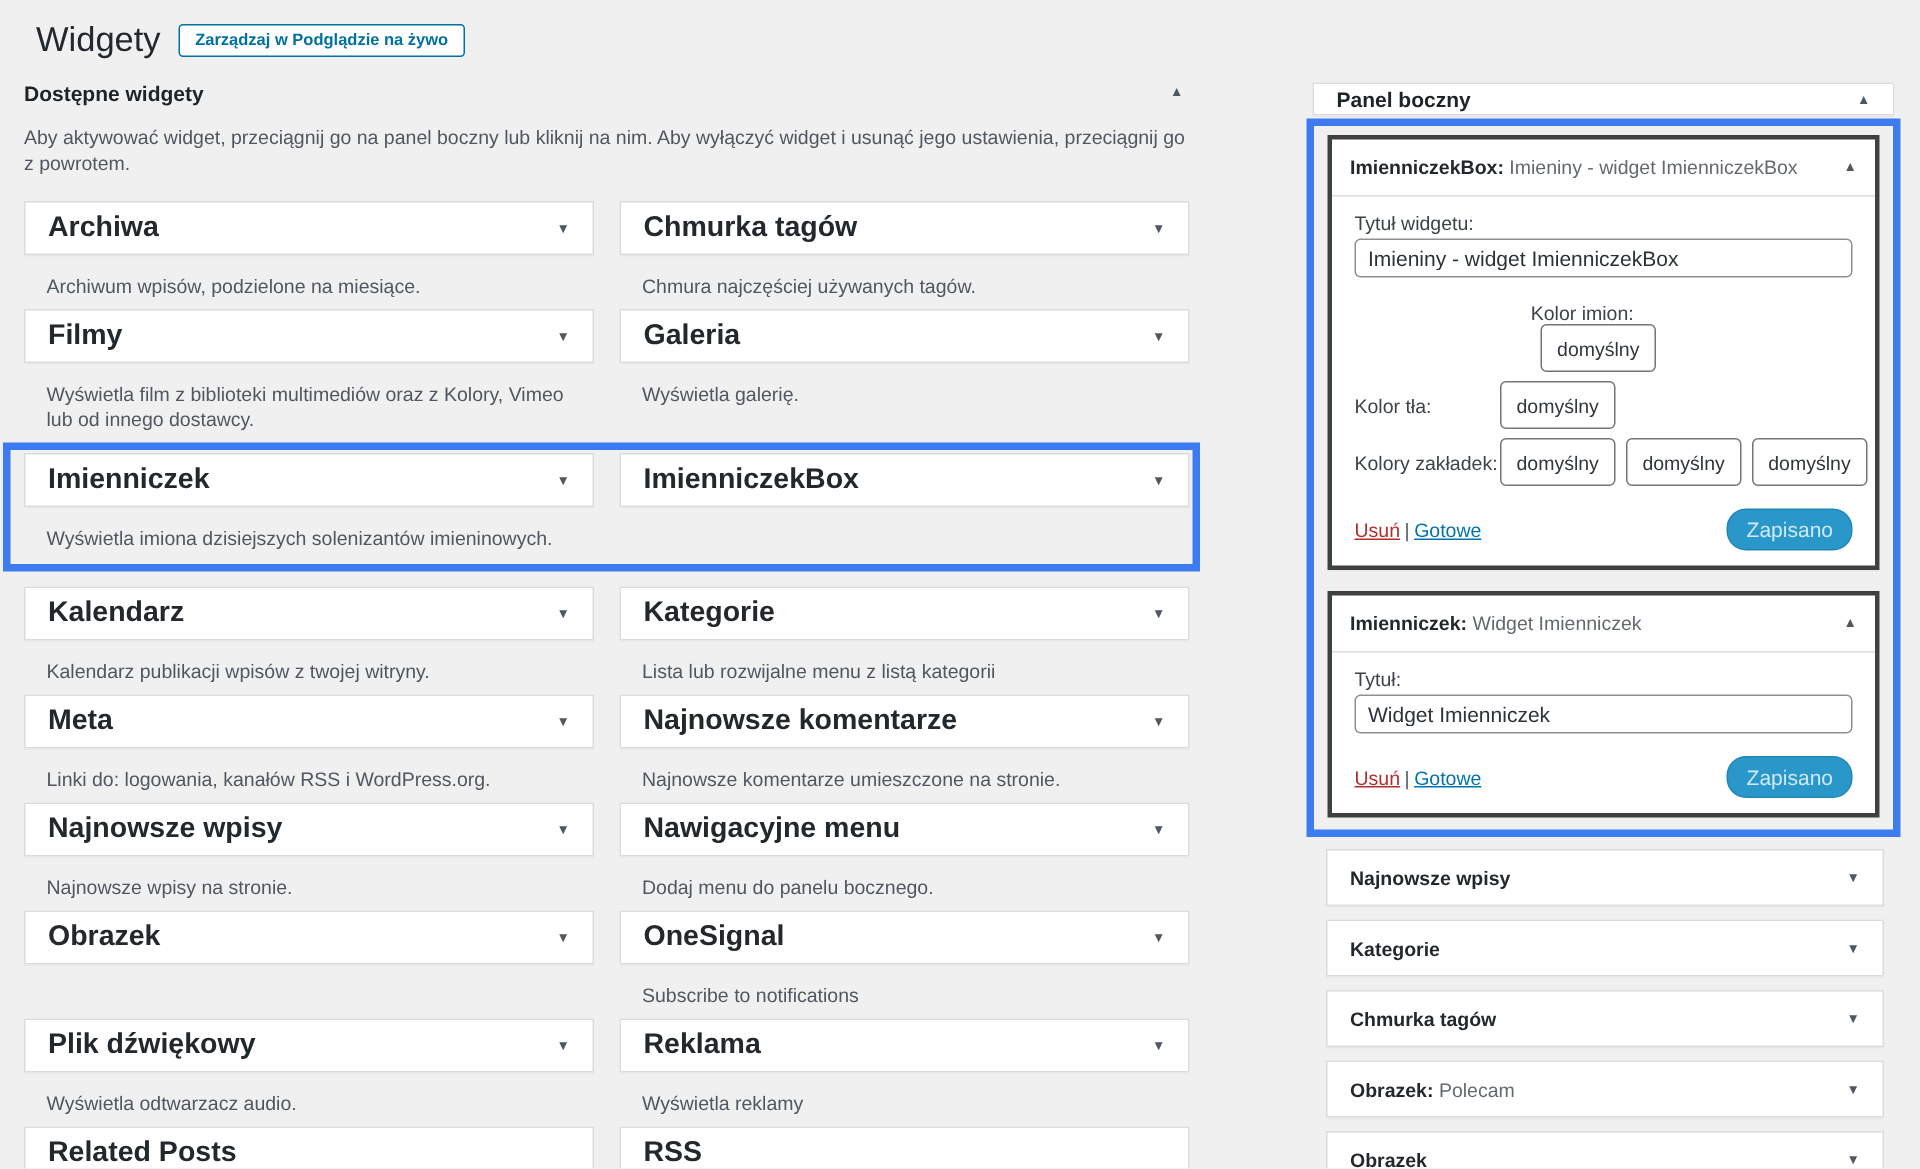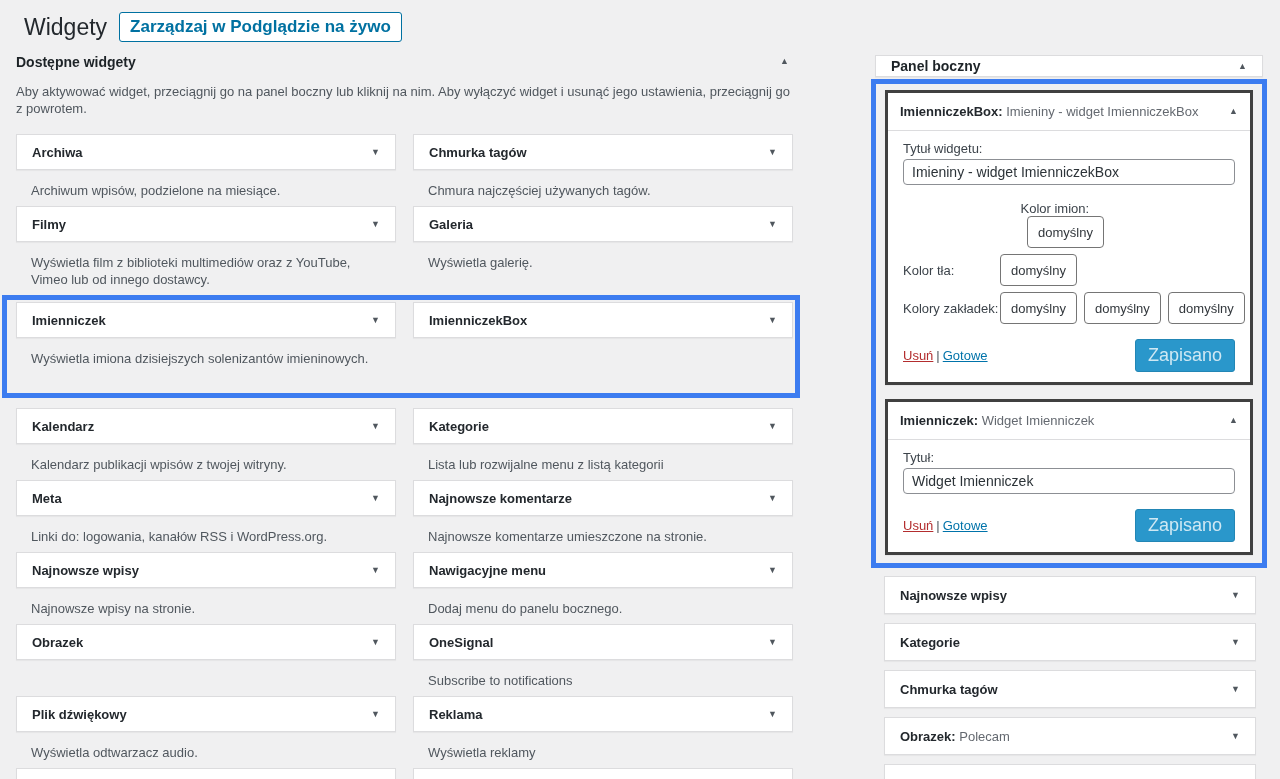--- a/index.html
+++ b/index.html
@@ -19,21 +19,21 @@
   
   .page-header {
     position:absolute; top:12px; left:24px;
     display:flex; align-items:center; gap:12px;
   }
   .page-header h1 {
     margin:0; font-size:23px; font-weight:500; color:#23282d; line-height:29px;
   }
   .btn-live {
     background:#fff; border:1px solid #0071a1; border-radius:3px;
-    color:#0071a1; font-weight:700; font-size:17px;
+    color:#0071a1; font-weight:700; font-size:11px;
     padding:4px 10px; cursor:pointer;
     font-family:"Liberation Sans", sans-serif;
   }
 
   
   .available {
     position:absolute; left:16px; top:54px; width:776px;
   }
   .avail-head { position:relative; }
   .avail-head h2 { margin:0; font-size:14px; font-weight:700; color:#1d2327; }
@@ -42,30 +42,30 @@
     font-size:9px; color:#50575e; cursor:pointer; line-height:1;
     user-select:none;
   }
   .avail-desc {
     margin:13px 0 17px; font-size:13px; line-height:17px; color:#50575e;
   }
   .row { display:flex; gap:17px; margin:0 0 7px 0; }
   .row.hl {
     border:5px solid #3c7cf0;
     margin:2px -8px 10px -14px;
-    padding:2px 3px 26px 9px;
+    padding:2px 3px 9px 9px;
   }
   .cell { width:380px; flex:0 0 380px; }
   .wcard {
     background:#fff; border:1px solid #dcdcde;
     box-shadow:0 1px 1px rgba(0,0,0,0.04);
     height:36px; display:flex; align-items:center; justify-content:space-between;
     padding:0 15px; cursor:pointer;
   }
-  .wtitle { font-size:13px; font-weight:700; color:#23282d; }
+  .wtitle { font-size:19px; font-weight:700; color:#23282d; }
   .wdesc {
     margin:12px 0 0 15px; font-size:13px; line-height:17px; color:#50575e;
     width:352px;
   }
 
   
   .sidebar { position:absolute; left:875px; top:55px; width:388px; }
   .sb-header {
     background:#fff; border:1px solid #dcdcde;
     box-shadow:0 1px 1px rgba(0,0,0,0.04);
@@ -111,22 +111,22 @@
   }
   .swidget-foot {
     display:flex; align-items:center; justify-content:space-between;
     margin-top:15px;
   }
   .foot-links { font-size:13px; }
   .link-delete { color:#b32d2e; text-decoration:underline; cursor:pointer; }
   .link-done { color:#0073aa; text-decoration:underline; cursor:pointer; }
   .sep { color:#50575e; margin:0 3px; text-decoration:none; }
   .btn-saved {
-    background:#2a97cb; border:1px solid #2286b5; border-radius:3px;
-    color:#cfe8f3; font-size:18px; padding:5px 12px; cursor:default;
+    background:#2a97cb; border:1px solid #2286b5; border-radius:13px;
+    color:#cfe8f3; font-size:14px; padding:5px 12px; cursor:default;
     font-family:"Liberation Sans", sans-serif;
   }
 
   .collapsed-list { margin:0 7px 0 9px; }
   .collapsed-item {
     background:#fff; border:1px solid #dcdcde;
     box-shadow:0 1px 1px rgba(0,0,0,0.04);
     height:38px; display:flex; align-items:center; justify-content:space-between;
     padding:0 15px; margin-bottom:9px; cursor:pointer;
   }
@@ -166,21 +166,21 @@
       <p class="wdesc">Chmura najczęściej używanych tagów.</p>
     </div>
   </div>
 
   <div class="row">
     <div class="cell side-left">
       <div class="wcard">
         <span class="wtitle">Filmy</span>
         <span class="arrow">▼</span>
       </div>
-      <p class="wdesc">Wyświetla film z biblioteki multimediów oraz z YouTube, Vimeo lub od innego dostawcy.</p>
+      <p class="wdesc">Wyświetla film z biblioteki multimediów oraz z Kolory, Vimeo lub od innego dostawcy.</p>
     </div>
     <div class="cell side-right">
       <div class="wcard">
         <span class="wtitle">Galeria</span>
         <span class="arrow">▼</span>
       </div>
       <p class="wdesc">Wyświetla galerię.</p>
     </div>
   </div>
 

